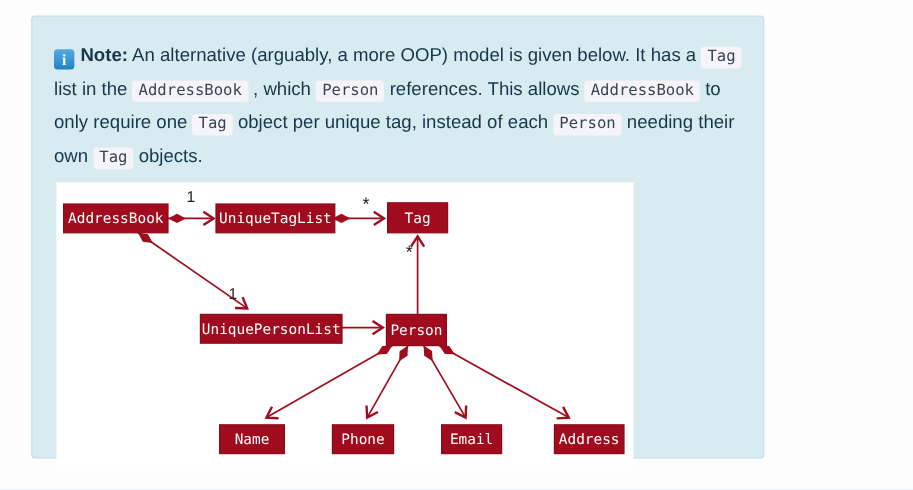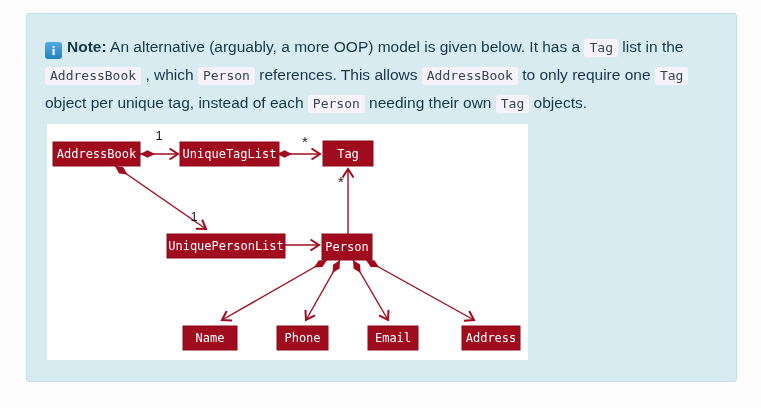--- a/index.html
+++ b/index.html
@@ -5,21 +5,21 @@
   html, body { margin:0; padding:0; }
   body {
     width:761px; height:408px;
     background:#fdfdfd;
     font-family:"Liberation Sans", sans-serif;
     position:relative;
     overflow:hidden;
   }
   .note-box {
     position:absolute; left:26px; top:13px;
-    width:711px; height:369px;
+    width:611px; height:369px;
     box-sizing:border-box;
     background:var(--note-bg);
     border:1px solid var(--note-border);
     border-radius:3px;
     padding:19px 18px 8px 18px;
   }
   .note-text {
     margin:0;
     font-size:15.5px;
     line-height:27px;

